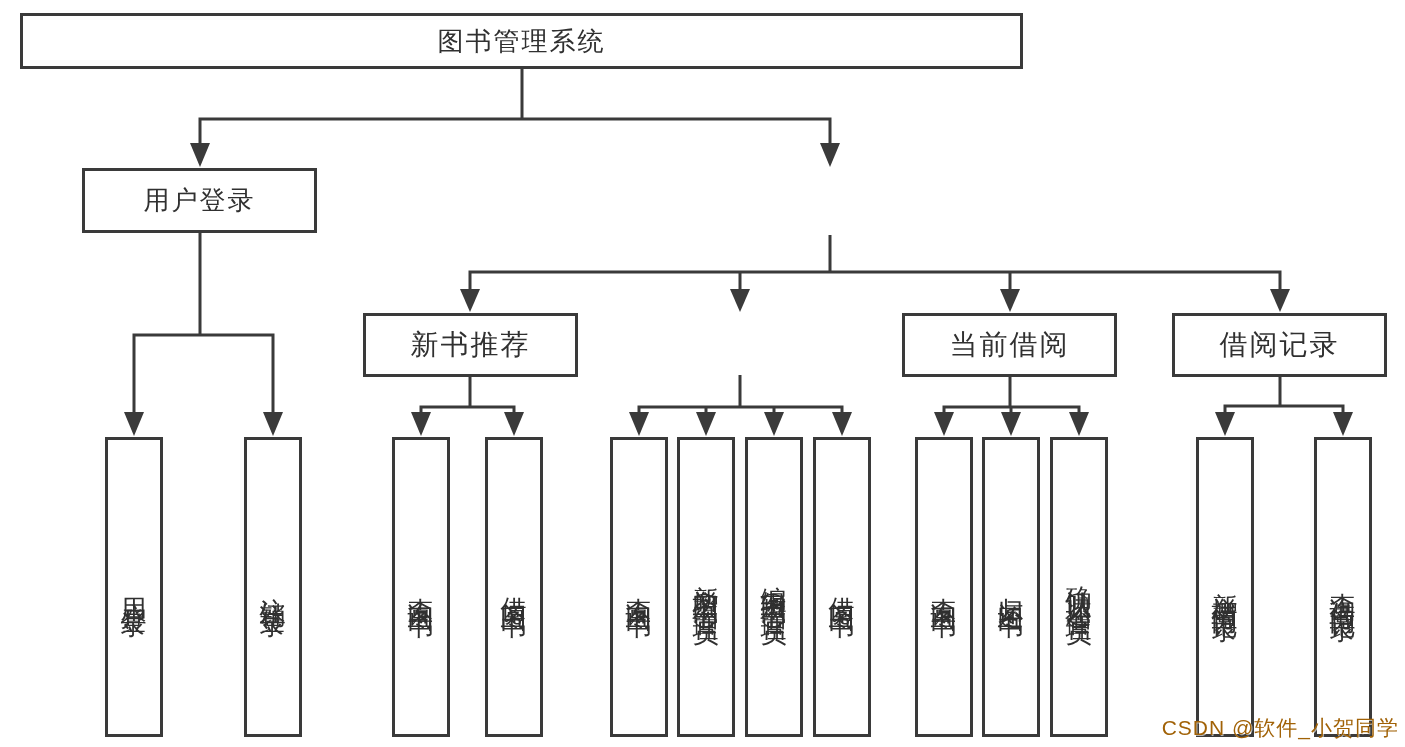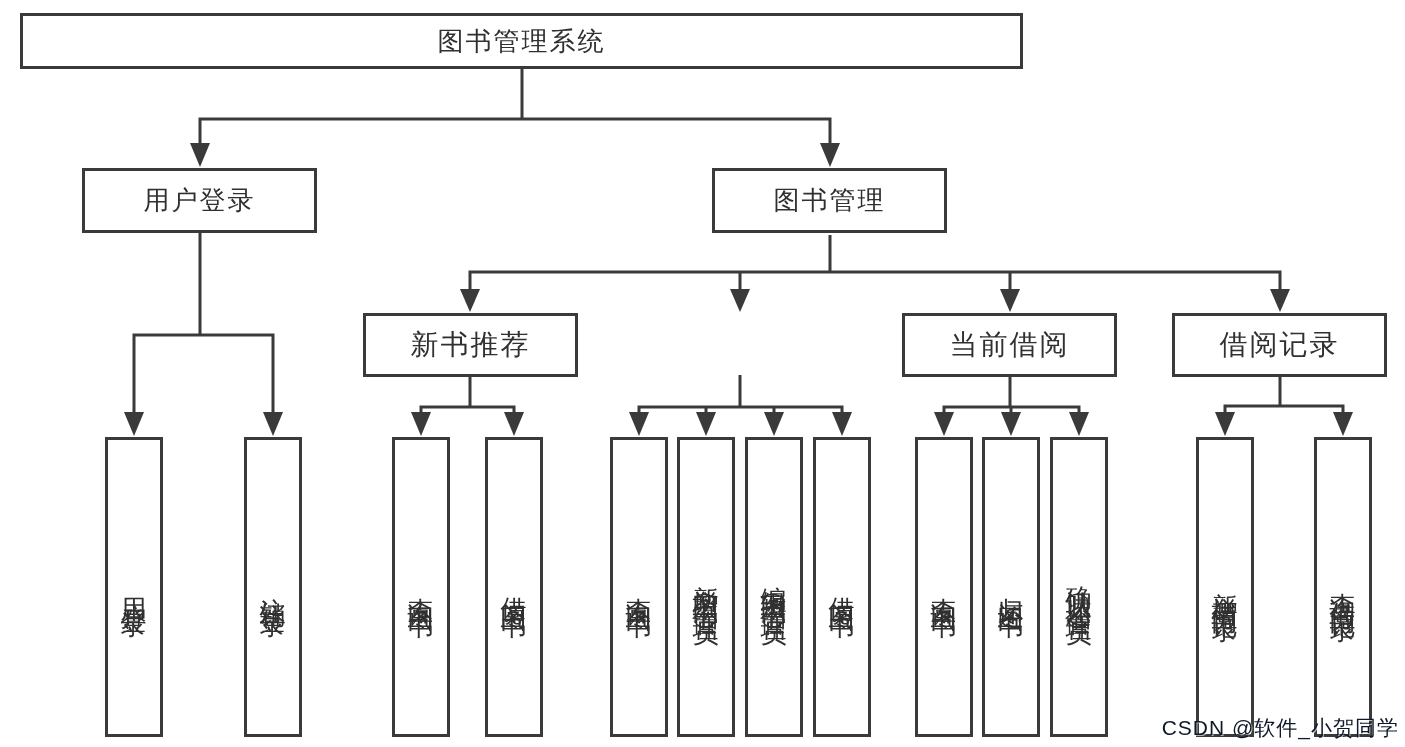--- a/index.html
+++ b/index.html
@@ -50,21 +50,21 @@
     letter-spacing: 5px;
     line-height: 1.0;
     color: #303030;
   }
   .watermark {
     position: absolute;
     right: 6px;
     bottom: 5px;
     font-size: 21px;
     letter-spacing: 1px;
-    color: #0f172a;
+    color: #a16207;
     text-shadow: 1px 1px 0 rgba(255,255,255,0.6);
     white-space: nowrap;
   }
 </style>
 </head>
 <body>
 
 <div class="canvas">
 
   <svg class="connectors" viewBox="0 0 1405 747" aria-hidden="true">
@@ -99,21 +99,20 @@
     <polygon points="1069,412 1089,412 1079,436"></polygon>
 
     <path d="M1280 375 V407.5 M1223.5 406 H1344.5 M1225 406 V418 M1343 406 V418"></path>
     <polygon points="1215,412 1235,412 1225,436"></polygon>
     <polygon points="1333,412 1353,412 1343,436"></polygon>
   </svg>
 
   <div class="node root-node">图书管理系统</div>
 
   <div class="node lvl2" style="left:82px">用户登录</div>
-  <div class="node lvl2" style="left:712px">图书管理</div>
 
   <div class="node lvl3" style="left:363px">新书推荐</div>
   <div class="node lvl3" style="left:902px">当前借阅</div>
   <div class="node lvl3" style="left:1172px">借阅记录</div>
 
   <div class="node leaf" style="left:105px">
     <span class="vtext">用户登录</span>
   </div>
   <div class="node leaf" style="left:244px">
     <span class="vtext">注销登录</span>

